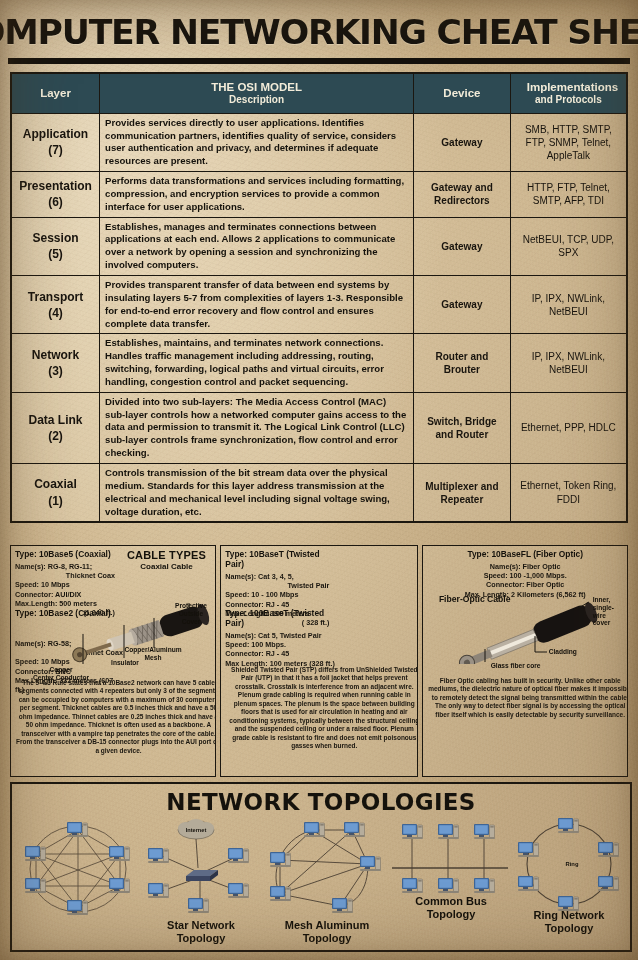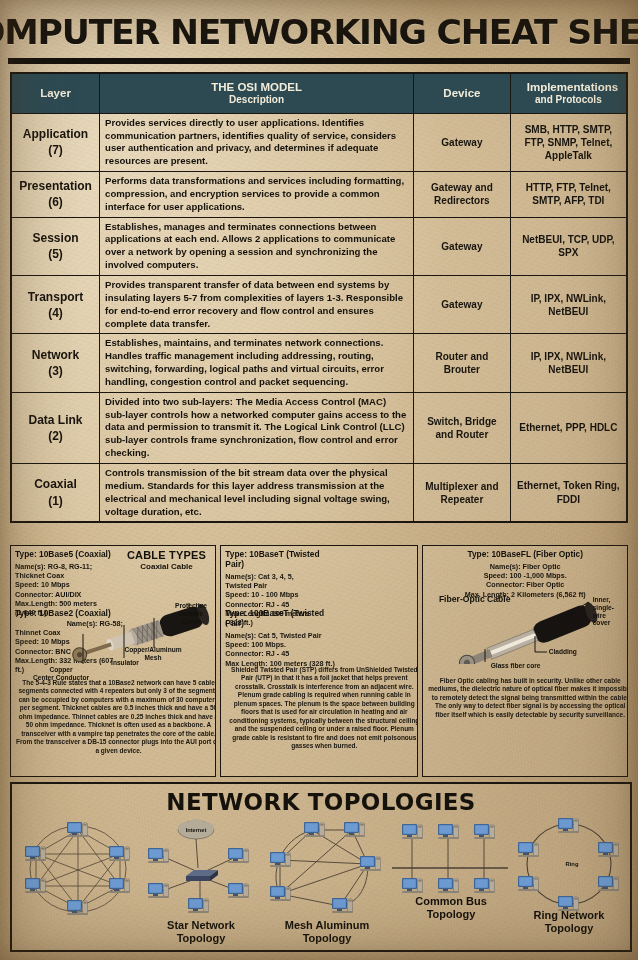--- a/index.html
+++ b/index.html
@@ -73,36 +73,36 @@
   }
   .cell-desc{
     font-size:9.6px;font-weight:bold;color:#15120c;line-height:1.34;text-align:left;
     background:rgba(255,248,226,.10);
   }
   .cell-dev{
     text-align:center;font-size:10px;font-weight:bold;color:#18140e;line-height:1.3;
     background:rgba(255,248,226,.14);
   }
   .cell-impl{
-    text-align:center;font-size:10px;font-weight:bold;color:#18140e;line-height:1.32;
+    text-align:center;font-size:10px;font-weight:normal;color:#18140e;line-height:1.32;
     background:rgba(255,248,226,.14);
   }
 
   
   .cables{position:absolute;left:10px;top:545px;width:618px;height:232px;display:flex;gap:4px;}
   .cbox{
     border:1.5px solid #1b1710;background:rgba(255,248,226,.13);
     position:relative;overflow:hidden;
   }
   .cbox.a{width:205px;}
   .cbox.b{width:196px;}
   .cbox.c{width:205px;}
   .spec-title{font-size:8.4px;font-weight:bold;color:#14110b;}
   .spec{font-size:7.2px;font-weight:bold;color:#1a160f;line-height:1.28;}
-  .spec-r{}
+  .spec-r{text-align:right;}
   .spec-c{text-align:center;}
   .para{
     font-size:6.5px;font-weight:bold;color:#1a160f;line-height:1.3;text-align:center;
     padding:0 5px;
   }
   .cap{font-size:8.6px;font-weight:bold;color:#14110b;text-align:center;}
   .lbl{font-size:6.6px;font-weight:bold;color:#14110b;line-height:1.18;position:absolute;}
   .hdr-ct{font-size:11px;font-weight:bold;color:#14110b;text-align:center;letter-spacing:.2px;}
   .hdr-cc{font-size:8px;font-weight:bold;color:#14110b;text-align:center;}
 
@@ -231,21 +231,21 @@
         <div class="spec-title">Type: 10Base5 (Coaxial)</div>
         <div class="spec" style="margin-top:3px;">Name(s): RG-8, RG-11;</div>
         <div class="spec spec-r">Thicknet Coax</div>
         <div class="spec">Speed: 10 Mbps</div>
         <div class="spec">Connector: AUI/DIX</div>
         <div class="spec">Max.Length: 500 meters</div>
         <div class="spec spec-r">(1,640 ft.)</div>
       </div>
       <div style="position:absolute;left:4px;top:62px;width:108px;">
         <div class="spec-title">Type: 10Base2 (Coaxial)</div>
-        <div class="spec" style="margin-top:1px;text-align:right;">Name(s): RG-58;</div>
+        <div class="spec" style="margin-top:21px;">Name(s): RG-58;</div>
         <div class="spec spec-r">Thinnet Coax</div>
         <div class="spec">Speed: 10 Mbps</div>
         <div class="spec">Connector: BNC</div>
         <div class="spec">Max.Length: 332 meters (607 ft.)</div>
       </div>
 
       <div style="position:absolute;left:108px;top:3px;width:95px;">
         <div class="hdr-ct">CABLE TYPES</div>
         <div class="hdr-cc" style="margin-top:1px;">Coaxial Cable</div>
       </div>

